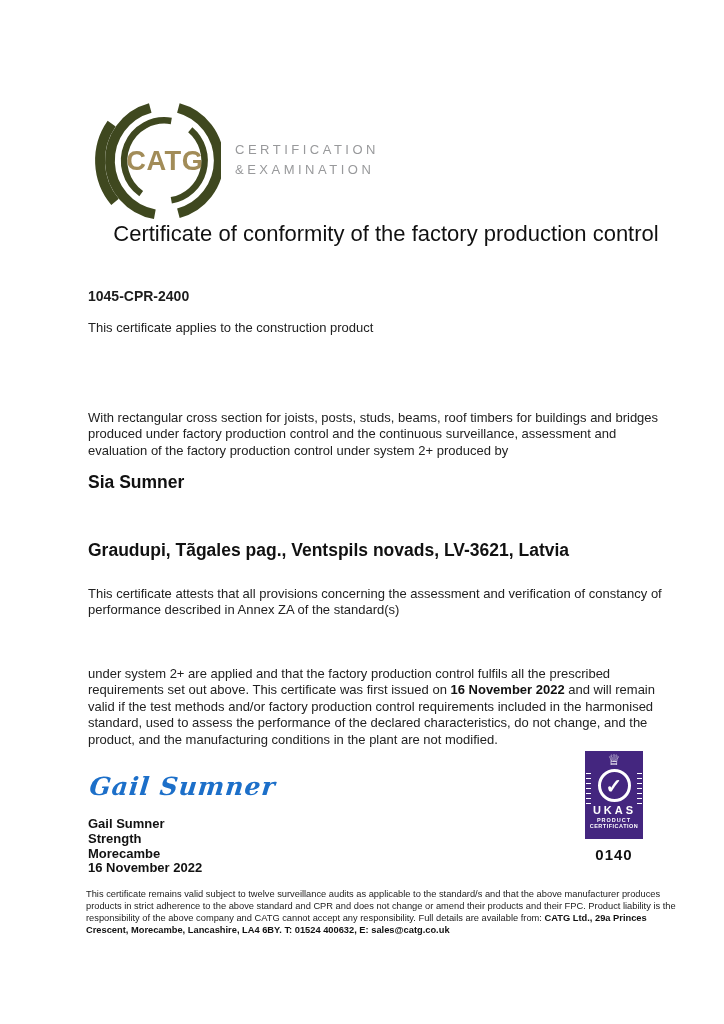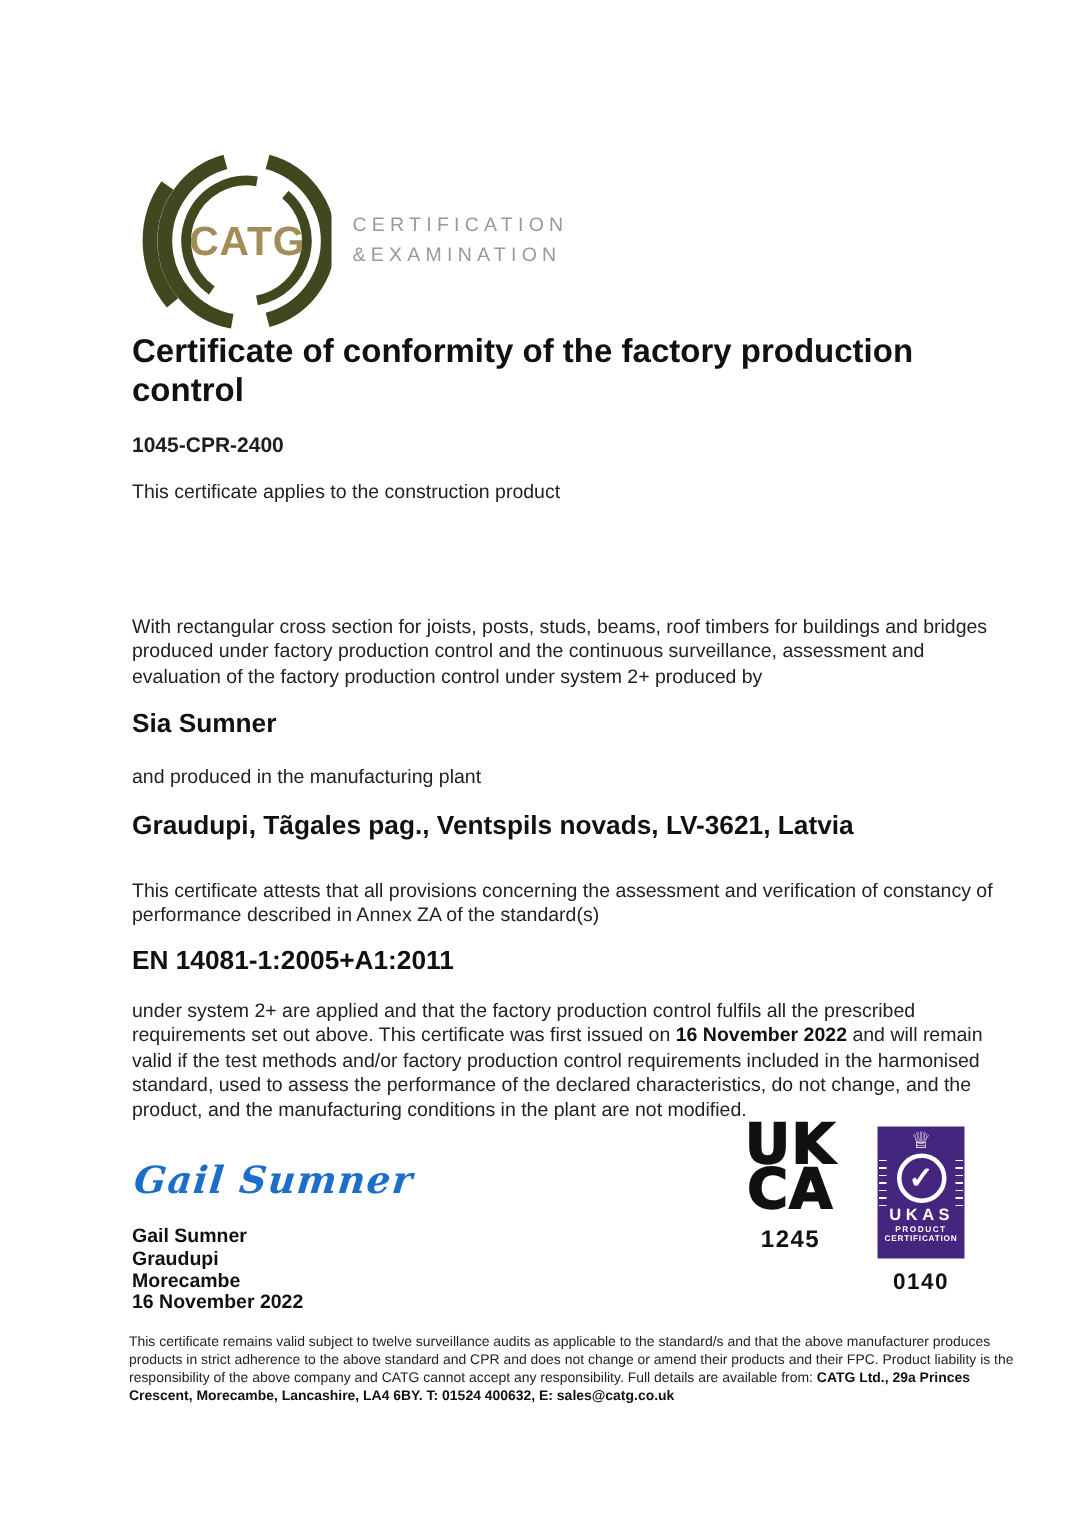--- a/index.html
+++ b/index.html
@@ -10,21 +10,21 @@
     overflow:hidden;
     font-family:"Liberation Sans", sans-serif;
     color:#1d1d1d;
   }
   .abs{position:absolute;}
   
   .logo-row{left:88px;top:93px;display:flex;align-items:center;}
   .logo-svg{display:block;}
   .tagline{margin-left:14px;color:#98999b;font-size:13px;letter-spacing:3.5px;line-height:20px;}
   
-  .title{left:88px;top:221px;width:596px;font-size:22px;line-height:1.16;font-weight:bold;color:#111;}
+  .title{left:88px;top:221px;width:596px;font-size:22px;line-height:1.16;font-weight:normal;color:#111;text-align:center;}
   .cert-num{left:88px;top:288px;font-size:14px;font-weight:bold;}
   .body-text{font-size:13px;line-height:1.26;color:#222;}
   .intro{left:88px;top:320px;}
   .h2{left:88px;width:560px;font-size:17.5px;line-height:1.25;font-weight:bold;color:#111;}
   .product{top:351px;}
   .prod-desc{left:88px;top:410px;width:578px;}
   .manufacturer{top:472px;}
   .plant-intro{left:88px;top:510px;}
   .plant-address{top:540px;width:600px;}
   .attestation{left:88px;top:586px;width:578px;}
@@ -102,45 +102,36 @@
 
   <div class="abs cert-num">1045-CPR-2400</div>
 
   <div class="abs body-text intro">This certificate applies to the construction product</div>
 
 
   <div class="abs body-text prod-desc">With rectangular cross section for joists, posts, studs, beams, roof timbers for buildings and bridges produced under factory production control and the continuous surveillance, assessment and evaluation of the factory production control under system 2+ produced by</div>
 
   <div class="abs h2 manufacturer">Sia Sumner</div>
 
-  <div class="abs body-text plant-intro">and produced in the manufacturing plant</div>
 
   <div class="abs h2 plant-address">Graudupi, Tãgales pag., Ventspils novads, LV-3621, Latvia</div>
 
   <div class="abs body-text attestation">This certificate attests that all provisions concerning the assessment and verification of constancy of performance described in Annex ZA of the standard(s)</div>
 
-  <div class="abs h2 standard">EN 14081-1:2005+A1:2011</div>
 
   <div class="abs body-text validity"><span>under system 2+ are applied and that the factory production control fulfils all the prescribed requirements set out above. This certificate was first issued on </span><strong>16 November 2022</strong><span> and will remain valid if the test methods and/or factory production control requirements included in the harmonised standard, used to assess the performance of the declared characteristics, do not change, and the product, and the manufacturing conditions in the plant are not modified.</span></div>
 
   <div class="abs sig-script" style="color:#1c6fc9">Gail Sumner</div>
   <div class="abs sig-block">
     <div>Gail Sumner</div>
-    <div>Graudupi</div>
+    <div>Strength</div>
     <div>Morecambe</div>
     <div>16 November 2022</div>
   </div>
 
-  <div class="abs ukca">
-    <div class="ukca-letters">
-      <div>UK</div>
-      <div>CA</div>
-    </div>
-    <div class="ukca-number">1245</div>
-  </div>
 
   <div class="abs ukas">
     <div class="ukas-box" style="background:#44267f">
       <div class="ukas-ticks left"></div>
       <div class="ukas-ticks right"></div>
       <span class="ukas-crown">♕</span>
       <div class="ukas-circle">✓</div>
       <div class="ukas-name">UKAS</div>
       <div class="ukas-sub1">PRODUCT</div>
       <div class="ukas-sub2">CERTIFICATION</div>

